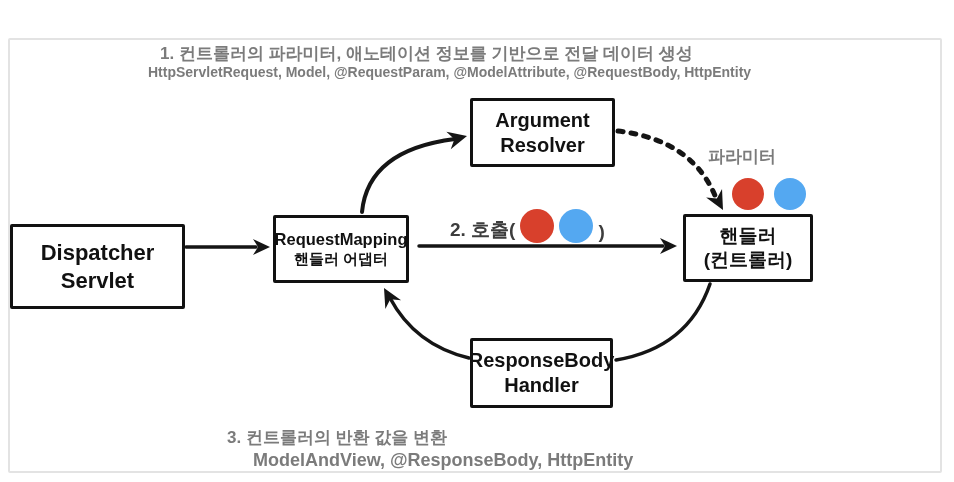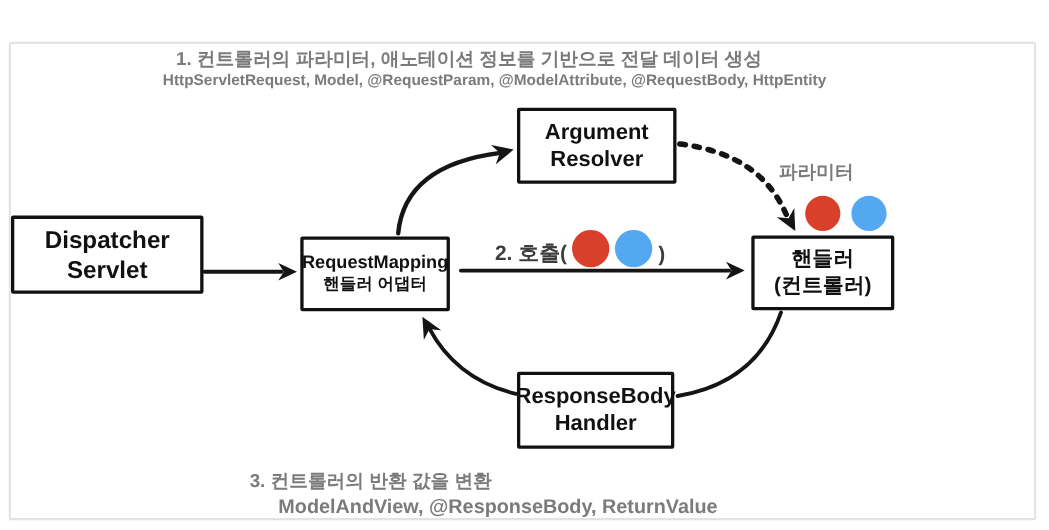--- a/index.html
+++ b/index.html
@@ -48,21 +48,21 @@
     display: flex;
     flex-direction: column;
     align-items: center;
     justify-content: center;
     text-align: center;
     color: #111111;
     font-weight: 700;
     line-height: 1.25;
     z-index: 2;
   }
-  .node-dispatcher   { left: 10px;  top: 196px; width: 175px; height: 71px; font-size: 22px; }
+  .node-dispatcher   { left: 10px;  top: 224px; width: 175px; height: 85px; font-size: 22px; }
   .node-adapter      { left: 273px; top: 215px; width: 136px; height: 68px; font-size: 16.5px; }
   .node-adapter .sub { font-size: 15px; font-weight: 600; }
   .node-argresolver  { left: 470px; top: 98px;  width: 145px; height: 69px; font-size: 20px; }
   .node-handler      { left: 683px; top: 214px; width: 130px; height: 68px; font-size: 19px; }
   .node-retvalue     { left: 470px; top: 338px; width: 143px; height: 70px; font-size: 20px; }
   .dot {
     border-radius: 50%;
     display: inline-block;
   }
   .param-dot { position: absolute; width: 32px; height: 32px; top: 178px; z-index: 3; }
@@ -115,21 +115,21 @@
 
     <path class="stroke" stroke-width="3.5" d="M710 284 Q688 348 616 360"></path>
 
     <path class="stroke" stroke-width="3.5" d="M469 358 Q415 345 390 298"></path>
     <path class="head" d="M0 0 L-19 -9 L-13 0 L-19 9 Z" transform="translate(384,288) rotate(-119)"></path>
   </svg>
 
   <div class="annot t1">1. 컨트롤러의 파라미터, 애노테이션 정보를 기반으로 전달 데이터 생성</div>
   <div class="annot t2">HttpServletRequest, Model, @RequestParam, @ModelAttribute, @RequestBody, HttpEntity</div>
   <div class="annot b1">3. 컨트롤러의 반환 값을 변환</div>
-  <div class="annot b2">ModelAndView, @ResponseBody, ReturnValue</div>
+  <div class="annot b2">ModelAndView, @ResponseBody, HttpEntity</div>
   <div class="annot param-label">파라미터</div>
 
   <span class="dot param-dot red" style="background-color: rgb(216, 64, 44);"></span>
   <span class="dot param-dot blue" style="background-color: rgb(84, 168, 241);"></span>
 
   <div class="call-label">
     <span>2. 호출(</span>
     <span class="dot" style="background-color: rgb(216, 64, 44);"></span>
     <span class="dot" style="background-color: rgb(84, 168, 241);"></span>
     <span>)</span>

